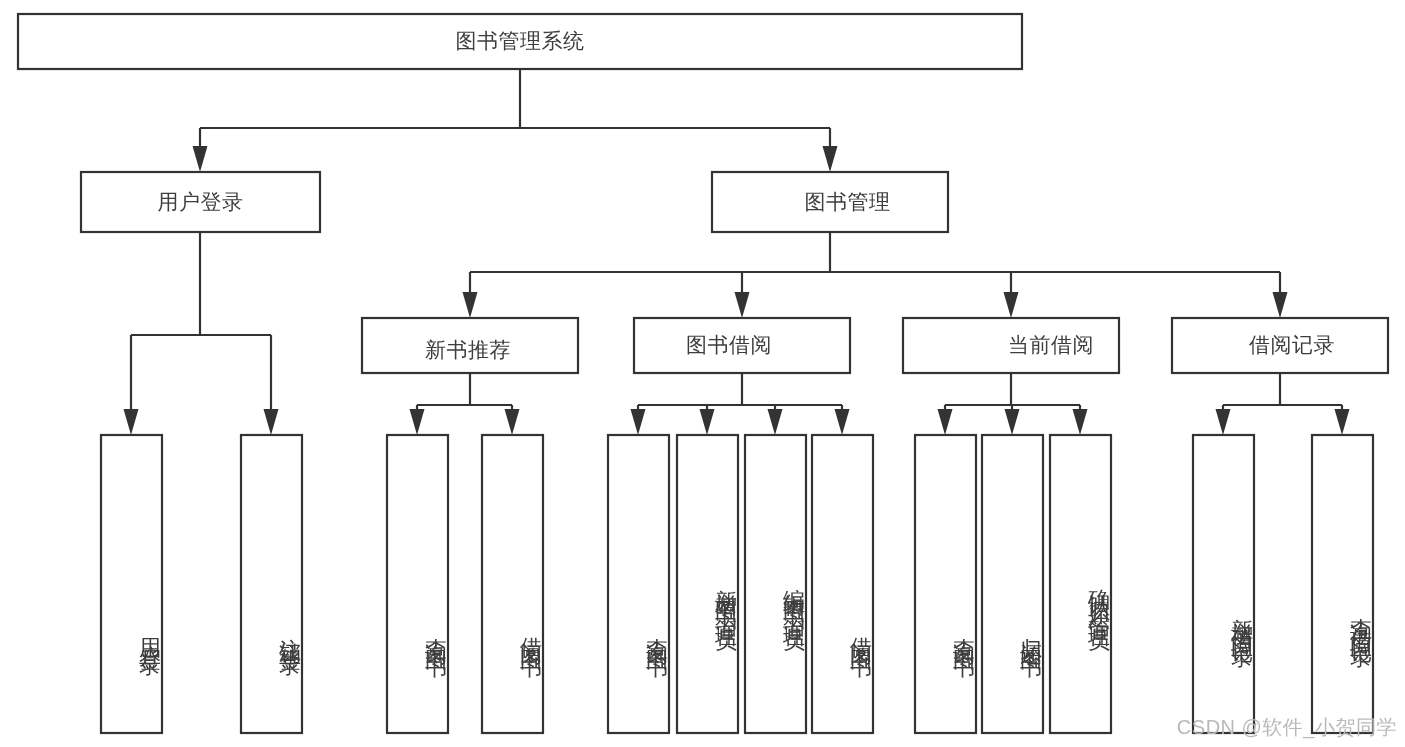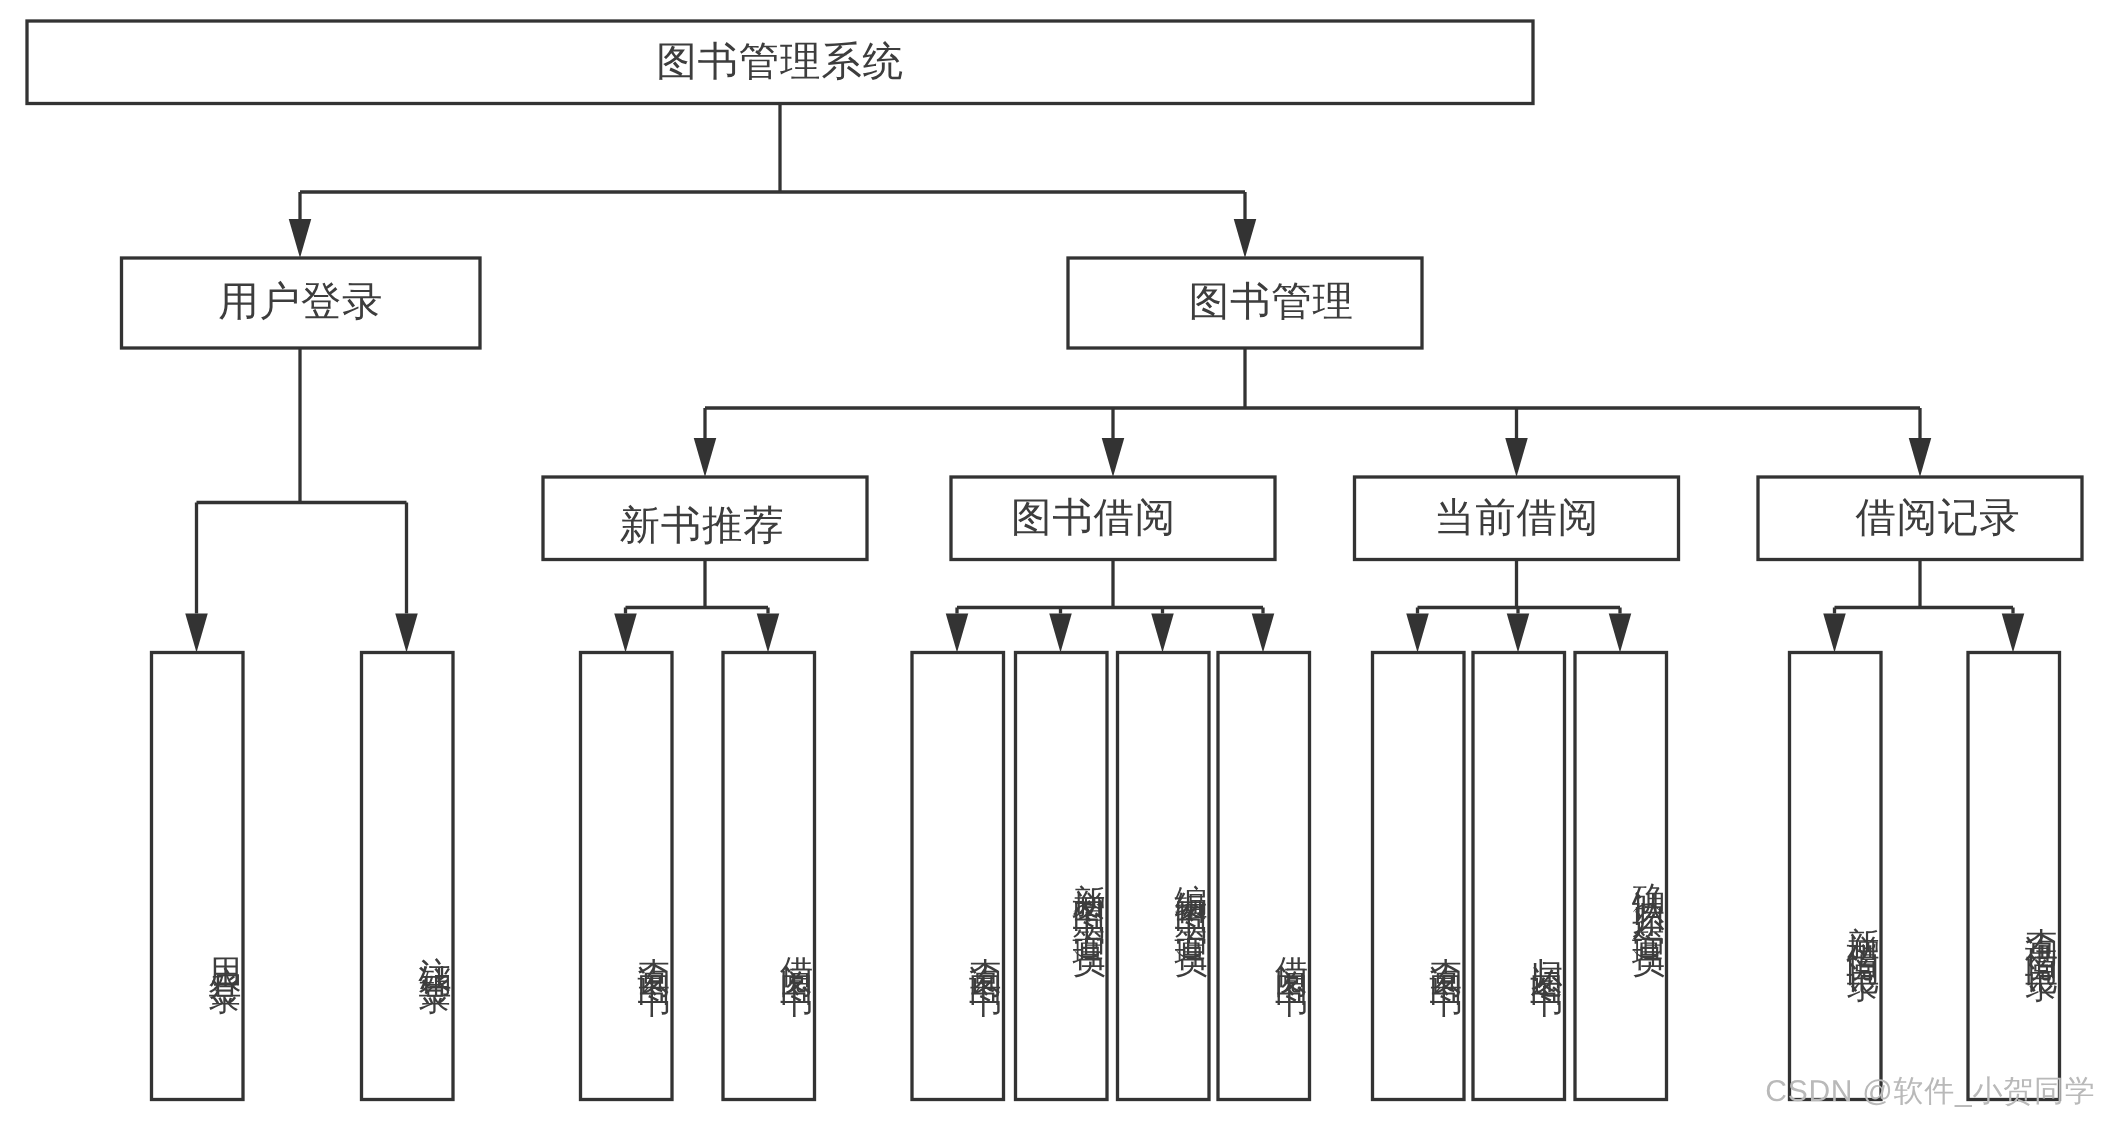--- a/index.html
+++ b/index.html
@@ -39,21 +39,21 @@
   .arrow-head {
     fill: #333333;
     stroke: none;
   }
   .node-label-h {
     position: absolute;
     display: flex;
     align-items: center;
     justify-content: center;
     color: #3d3d3d;
-    font-size: 27px;
+    font-size: 21px;
     letter-spacing: 0.5px;
     text-align: center;
     line-height: 1.25;
     pointer-events: none;
   }
   .node-label-v {
     position: absolute;
     writing-mode: vertical-rl;
     text-orientation: upright;
     display: flex;
@@ -217,21 +217,21 @@
       <div class="node-label-v" style="left: 241px; top: 435px; width: 61px; height: 298px; padding-top: 95px; box-sizing: border-box;">注销登录</div>
       <div class="node-label-h" style="left: 712px; top: 172px; width: 271px; height: 60px;">图书管理</div>
       <div class="node-label-h" style="left: 360px; top: 318px; width: 216px; height: 65px;">新书推荐</div>
       <div class="node-label-v" style="left: 387px; top: 435px; width: 61px; height: 298px; padding-top: 95px; box-sizing: border-box;">查询图书</div>
       <div class="node-label-v" style="left: 482px; top: 435px; width: 61px; height: 298px; padding-top: 95px; box-sizing: border-box;">借阅图书</div>
       <div class="node-label-h" style="left: 634px; top: 318px; width: 190px; height: 55px;">图书借阅</div>
       <div class="node-label-v" style="left: 608px; top: 435px; width: 61px; height: 298px; padding-top: 95px; box-sizing: border-box;">查询图书</div>
       <div class="node-label-v" style="left: 677px; top: 435px; width: 61px; height: 298px; padding-top: 28px; box-sizing: border-box;">新增图书（管理员）</div>
       <div class="node-label-v" style="left: 745px; top: 435px; width: 61px; height: 298px; padding-top: 28px; box-sizing: border-box;">编辑图书（管理员）</div>
       <div class="node-label-v" style="left: 812px; top: 435px; width: 61px; height: 298px; padding-top: 95px; box-sizing: border-box;">借阅图书</div>
-      <div class="node-label-h" style="left: 903px; top: 318px; width: 216px; height: 55px;">当前借阅</div>
+      <div class="node-label-h" style="left: 943px; top: 318px; width: 216px; height: 55px;">当前借阅</div>
       <div class="node-label-v" style="left: 915px; top: 435px; width: 61px; height: 298px; padding-top: 95px; box-sizing: border-box;">查询图书</div>
       <div class="node-label-v" style="left: 982px; top: 435px; width: 61px; height: 298px; padding-top: 95px; box-sizing: border-box;">归还图书</div>
       <div class="node-label-v" style="left: 1050px; top: 435px; width: 61px; height: 298px; padding-top: 28px; box-sizing: border-box;">确认归还（管理员）</div>
       <div class="node-label-h" style="left: 1172px; top: 318px; width: 240px; height: 55px;">借阅记录</div>
       <div class="node-label-v" style="left: 1193px; top: 435px; width: 61px; height: 298px; padding-top: 68px; box-sizing: border-box;">新增借阅记录</div>
       <div class="node-label-v" style="left: 1312px; top: 435px; width: 61px; height: 298px; padding-top: 68px; box-sizing: border-box;">查询借阅记录</div>
     </div>
   <div class="watermark">CSDN @软件_小贺同学</div>
 </div>
 

